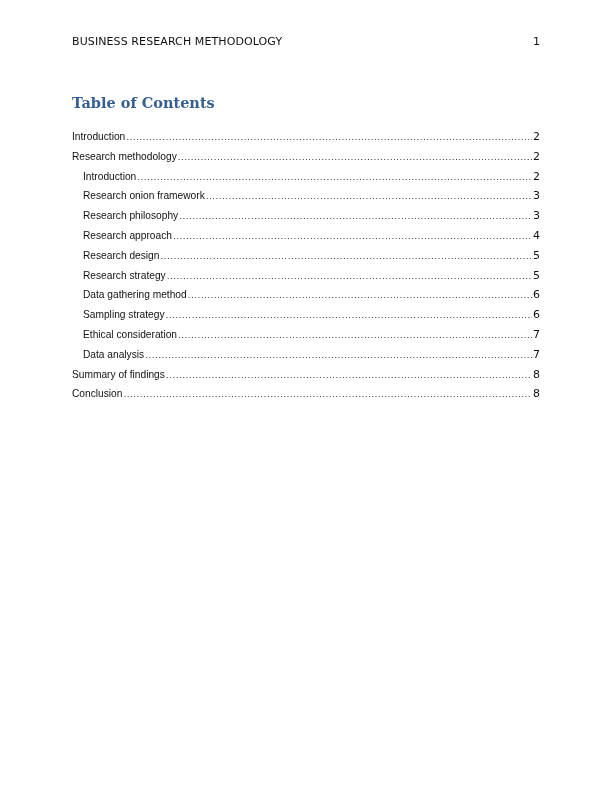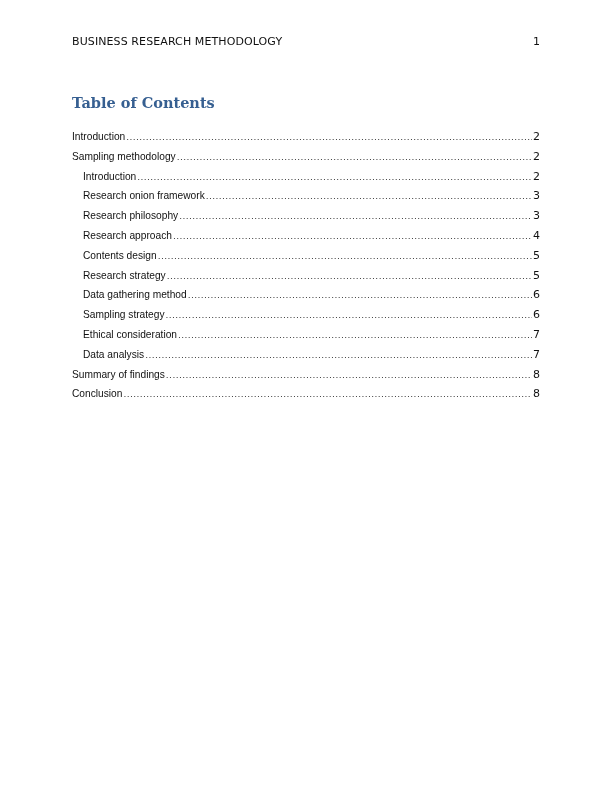--- a/index.html
+++ b/index.html
@@ -98,21 +98,21 @@
 
   <div class="toc-heading">Table of Contents</div>
 
   <div class="toc">
     <div class="toc-row level-1">
       <span class="toc-label">Introduction</span>
       <span class="toc-dots"></span>
       <span class="toc-page">2</span>
     </div>
     <div class="toc-row level-1">
-      <span class="toc-label">Sampling methodology</span>
+      <span class="toc-label">Research methodology</span>
       <span class="toc-dots"></span>
       <span class="toc-page">2</span>
     </div>
     <div class="toc-row level-2">
       <span class="toc-label">Introduction</span>
       <span class="toc-dots"></span>
       <span class="toc-page">2</span>
     </div>
     <div class="toc-row level-2">
       <span class="toc-label">Research onion framework</span>
@@ -123,21 +123,21 @@
       <span class="toc-label">Research philosophy</span>
       <span class="toc-dots"></span>
       <span class="toc-page">3</span>
     </div>
     <div class="toc-row level-2">
       <span class="toc-label">Research approach</span>
       <span class="toc-dots"></span>
       <span class="toc-page">4</span>
     </div>
     <div class="toc-row level-2">
-      <span class="toc-label">Contents design</span>
+      <span class="toc-label">Research design</span>
       <span class="toc-dots"></span>
       <span class="toc-page">5</span>
     </div>
     <div class="toc-row level-2">
       <span class="toc-label">Research strategy</span>
       <span class="toc-dots"></span>
       <span class="toc-page">5</span>
     </div>
     <div class="toc-row level-2">
       <span class="toc-label">Data gathering method</span>

